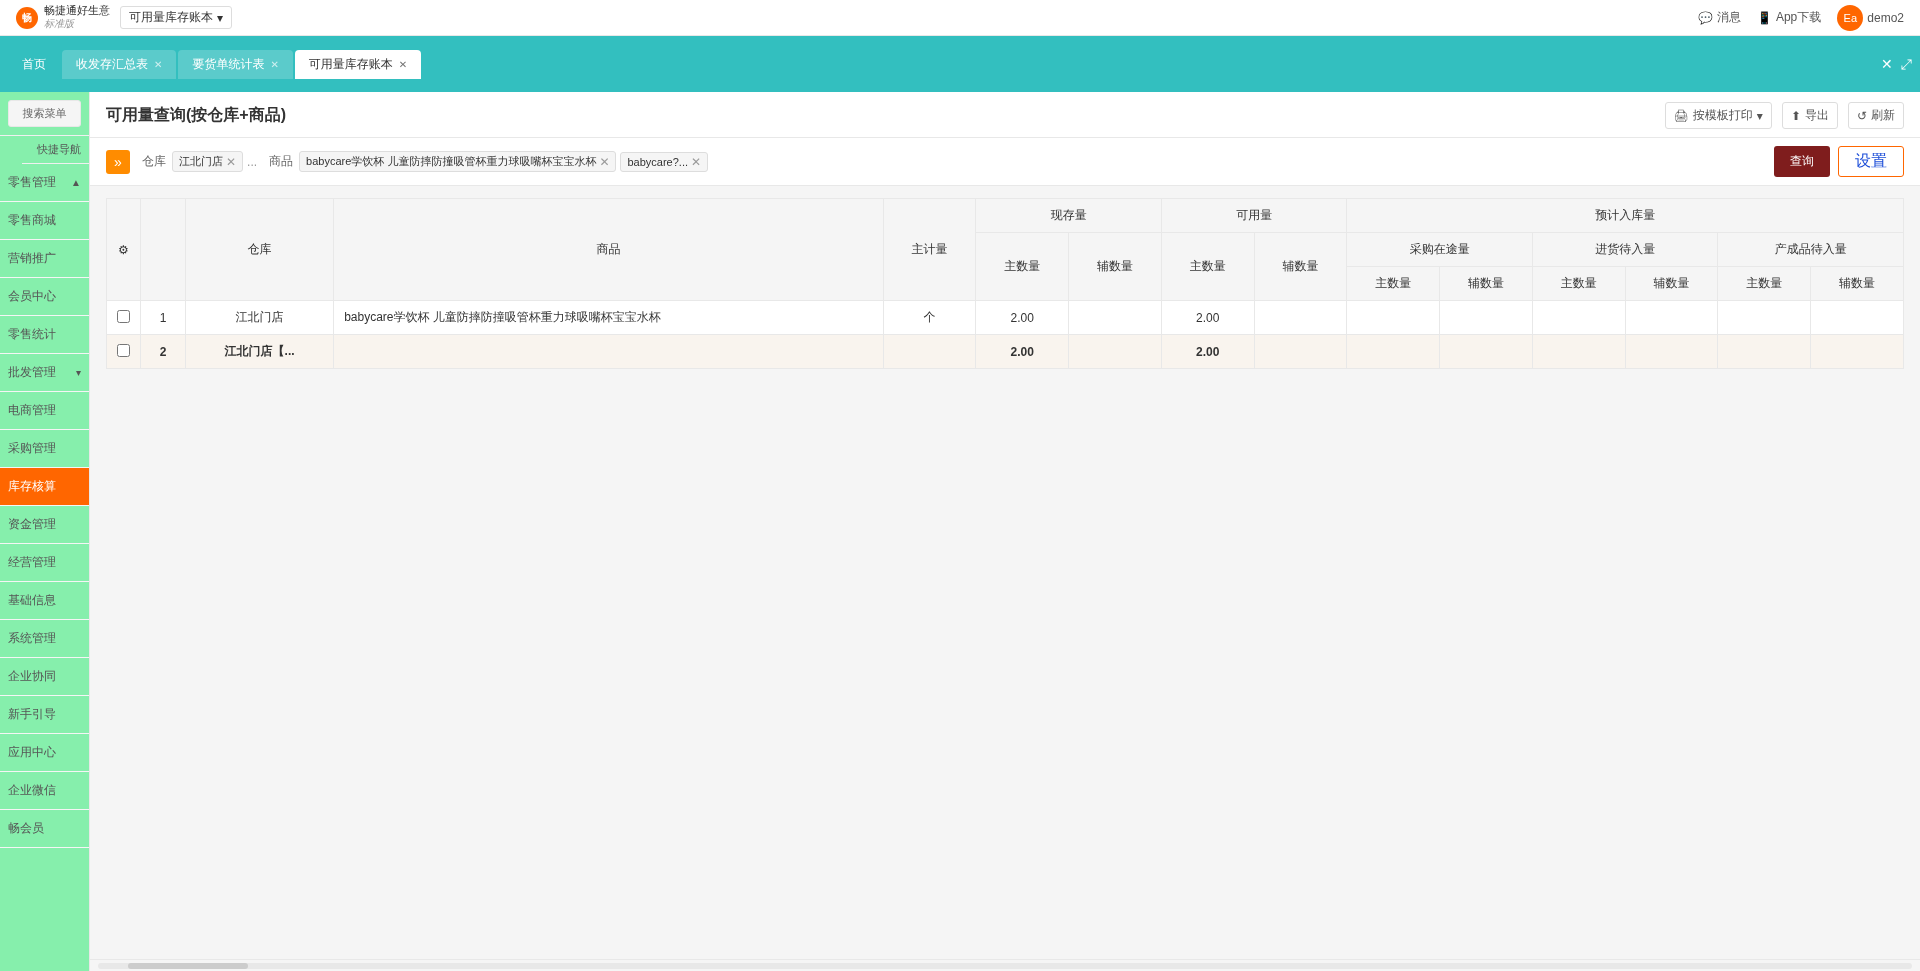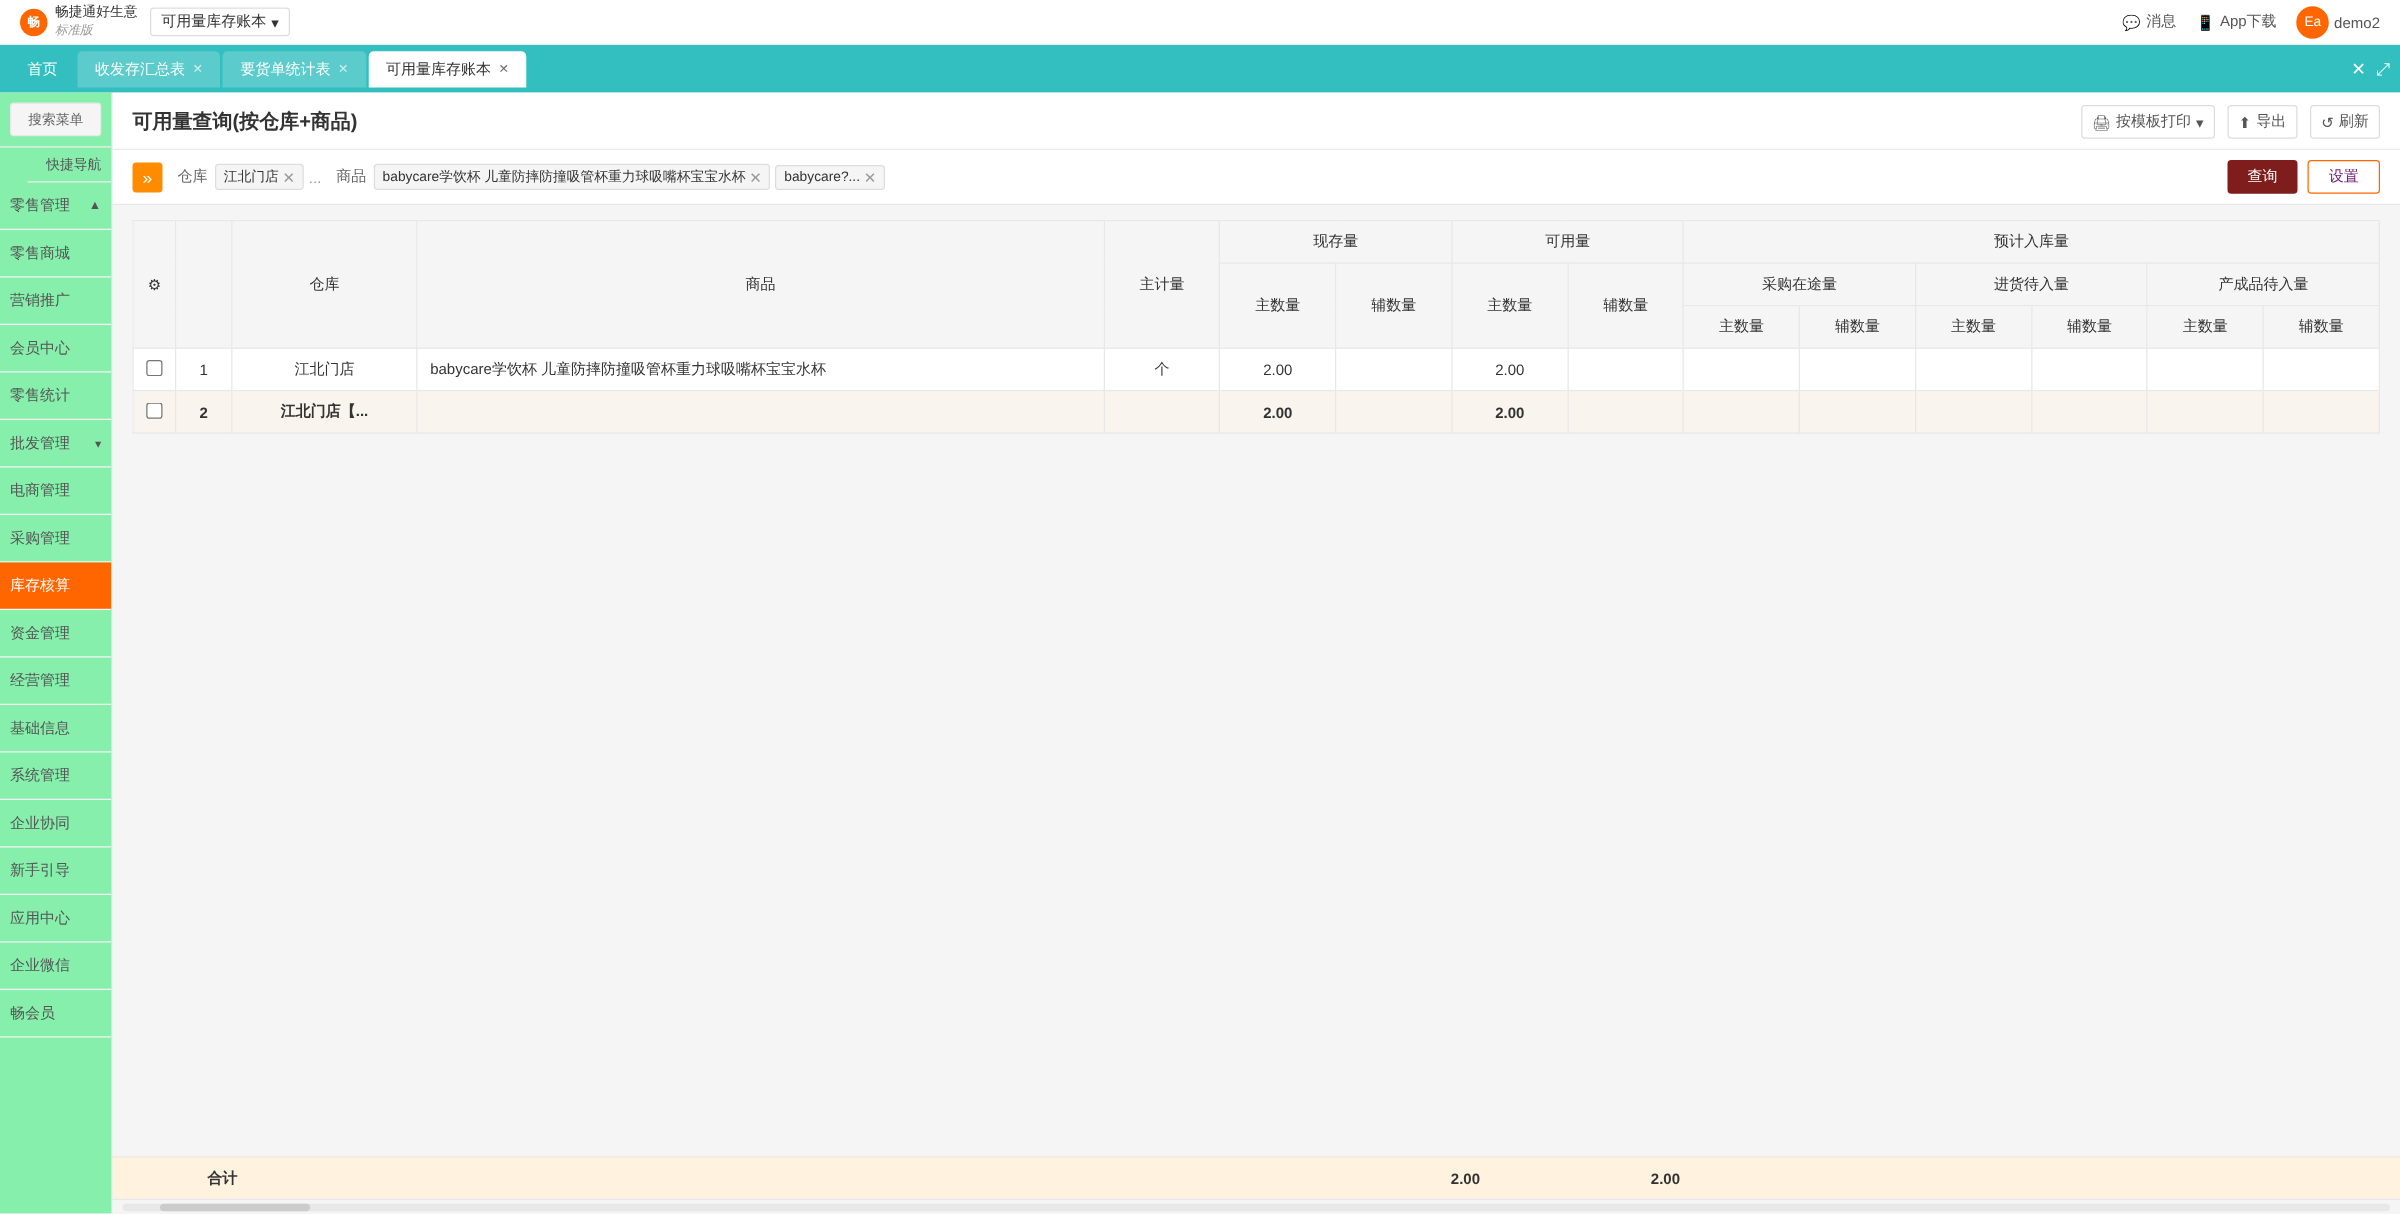--- a/index.html
+++ b/index.html
@@ -11,21 +11,21 @@
     .brand { display: flex; align-items: center; gap: 6px; }
     .brand-icon { width: 22px; height: 22px; background: #ff6600; border-radius: 50%; display: flex; align-items: center; justify-content: center; color: #fff; font-size: 10px; font-weight: bold; }
     .brand-text { font-size: 11px; color: #333; line-height: 1.2; }
     .brand-sub { font-size: 10px; color: #999; font-style: italic; }
     .industry-selector { display: flex; align-items: center; gap: 4px; font-size: 12px; color: #333; cursor: pointer; padding: 2px 8px; border: 1px solid #ddd; border-radius: 3px; }
     .top-bar-right { display: flex; align-items: center; gap: 16px; }
     .top-right-item { display: flex; align-items: center; gap: 4px; font-size: 12px; color: #555; cursor: pointer; }
     .avatar { width: 26px; height: 26px; border-radius: 50%; background: #ff6600; display: flex; align-items: center; justify-content: center; color: #fff; font-size: 11px; }
 
     
-    .nav-tabs { background: #33bfbf; height: 38px; display: flex; align-items: center; padding: 0 8px; flex-shrink: 0; gap: 2px; }
+    .nav-tabs { background: #33bfbf; height: 56px; display: flex; align-items: center; padding: 0 8px; flex-shrink: 0; gap: 2px; }
     .nav-tab { padding: 6px 14px; border-radius: 4px 4px 0 0; font-size: 12px; cursor: pointer; display: flex; align-items: center; gap: 6px; color: #fff; }
     .nav-tab.home { background: transparent; color: #fff; }
     .nav-tab.active { background: #fff; color: #333; }
     .nav-tab.inactive { background: rgba(255,255,255,0.2); color: #fff; }
     .nav-tab .close-btn { font-size: 10px; opacity: 0.7; }
     .nav-spacer { flex: 1; }
     .nav-actions { display: flex; align-items: center; gap: 8px; color: #fff; font-size: 14px; }
 
     
     .main-layout { display: flex; flex: 1; overflow: hidden; }
@@ -50,21 +50,21 @@
     .filter-bar { background: #fff; padding: 8px 16px; border-bottom: 1px solid #e8e8e8; display: flex; align-items: center; gap: 12px; }
     .filter-expand-btn { width: 24px; height: 24px; background: #ff8c00; color: #fff; border-radius: 3px; display: flex; align-items: center; justify-content: center; cursor: pointer; font-size: 14px; }
     .filter-group { display: flex; align-items: center; gap: 6px; }
     .filter-label { font-size: 12px; color: #666; white-space: nowrap; }
     .filter-tags { display: flex; align-items: center; gap: 4px; flex-wrap: wrap; }
     .filter-tag { display: flex; align-items: center; gap: 3px; padding: 2px 6px; background: #f5f5f5; border: 1px solid #ddd; border-radius: 3px; font-size: 11px; color: #333; }
     .filter-tag .remove { cursor: pointer; color: #999; font-size: 12px; }
     .filter-more { color: #999; font-size: 12px; cursor: pointer; }
     .filter-actions { margin-left: auto; display: flex; gap: 8px; }
     .query-btn { padding: 4px 16px; background: #7f1d1d; color: #fff; border: none; border-radius: 3px; font-size: 12px; cursor: pointer; }
-    .settings-btn { padding: 4px 16px; background: #fff; color: #701a75; border: 1px solid #ff6600; border-radius: 3px; font-size: 12px; cursor: pointer; }
+    .settings-btn { padding: 4px 16px; background: #fff; color: #1d4ed8; border: 1px solid #ff6600; border-radius: 3px; font-size: 16px; cursor: pointer; }
 
     
     .table-container { flex: 1; overflow: auto; padding: 12px 16px; background: #f5f5f5; }
     .data-table { width: 100%; border-collapse: collapse; background: #fff; border: 1px solid #e8e8e8; }
     .data-table th { background: #f5f5f5; padding: 8px 10px; font-size: 12px; font-weight: normal; color: #333; border: 1px solid #e8e8e8; text-align: center; white-space: nowrap; }
     .data-table td { padding: 8px 10px; font-size: 12px; color: #333; border: 1px solid #e8e8e8; text-align: center; }
     .data-table .group-header { background: #f9f4ee; font-weight: bold; }
     .col-settings { width: 30px; }
     .th-group { background: #e8f4f4; }
     .number-cell { text-align: right; }
@@ -317,43 +317,20 @@
       <td></td>
       <td></td>
       <td></td>
       <td></td>
       <td></td>
     </tr>
           </tbody>
       </table>
     </div>
 
-    <div class="table-footer" style="display:flex; align-items:center; padding: 8px 16px; background:#fff3e0; border-top: 1px solid #e8e8e8;">
-      <table style="width:100%; border-collapse:collapse;">
-        <tbody>
-            <tr>
-          <td style="width:30px;"></td>
-          <td style="width:30px;"></td>
-          <td style="width:90px; font-weight:bold; font-size:12px;">合计</td>
-          <td style="flex:1; min-width:200px;"></td>
-          <td style="width:60px;"></td>
-          <td style="width:80px; text-align:right; font-weight:bold; font-size:12px;">2.00</td>
-          <td style="width:80px;"></td>
-          <td style="width:80px; text-align:right; font-weight:bold; font-size:12px;">2.00</td>
-          <td style="width:80px;"></td>
-          <td style="width:80px;"></td>
-          <td style="width:80px;"></td>
-          <td style="width:80px;"></td>
-          <td style="width:80px;"></td>
-          <td style="width:80px;"></td>
-          <td style="width:80px;"></td>
-        </tr>
-      </tbody>
-        </table>
-    </div>
 
     <div class="scroll-bar-area">
       <div class="scroll-track">
         <div class="scroll-thumb"></div>
       </div>
     </div>
 
   </div>
 </div>
 

